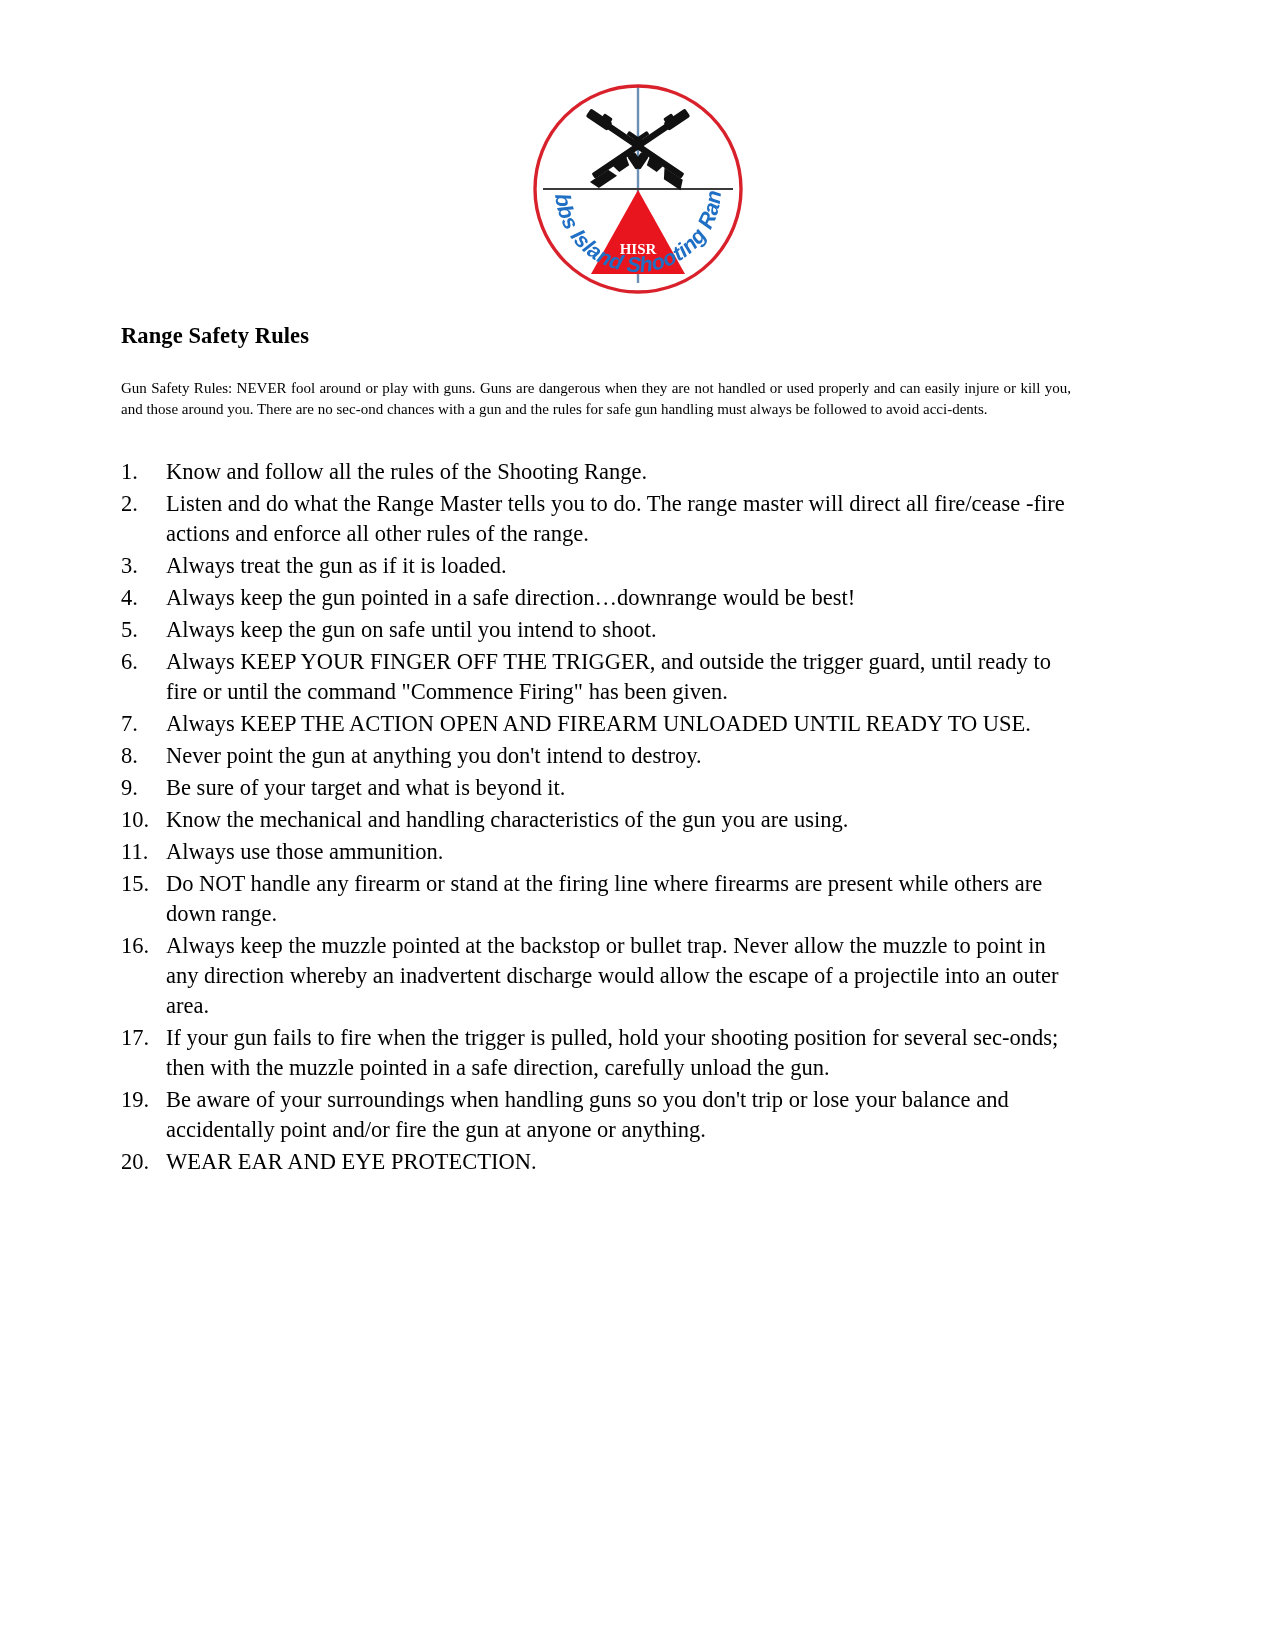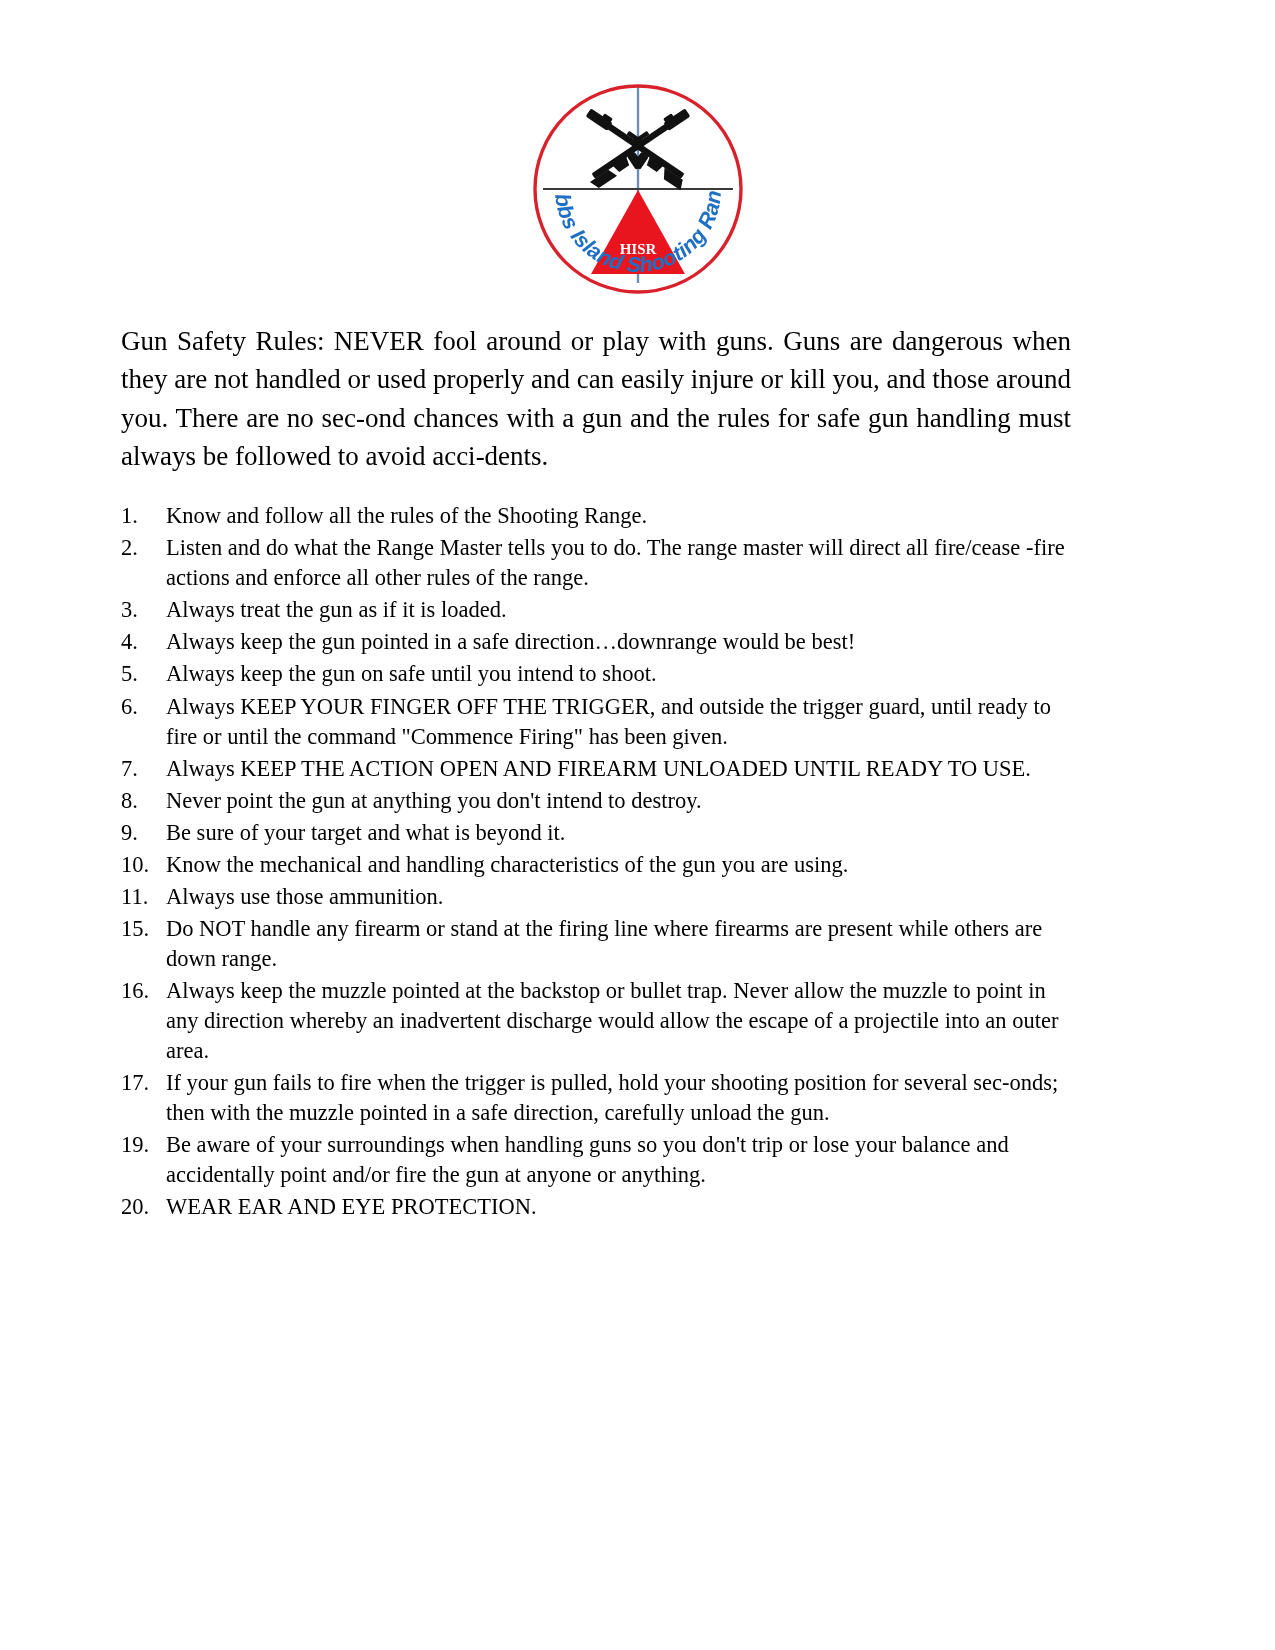--- a/index.html
+++ b/index.html
@@ -46,23 +46,23 @@
     width: 950px;
   }
   .doc-title {
     font-size: 22.5px;
     font-weight: bold;
     line-height: 1.25;
     margin: 0 0 28px 0;
     letter-spacing: 0.1px;
   }
   .intro {
-    font-size: 27px;
+    font-size: 15px;
     line-height: 1.42;
-    margin: 0 0 26px 0;
+    margin: 0 0 36px 0;
     text-align: justify;
     text-justify: inter-word;
     hyphens: manual;
   }
   ol.rules {
     list-style: none;
     margin: 0;
     padding: 0;
     font-size: 22.5px;
     line-height: 1.335;
@@ -129,20 +129,21 @@
 
         <text font-family="&quot;Liberation Sans&quot;, sans-serif" font-size="21.5" font-weight="bold" font-style="italic" fill="#1f6fc4">
           <textPath href="#arcpath" startOffset="50%" text-anchor="middle">Hobbs Island Shooting Range</textPath>
         </text>
       </svg>
     </div>
   </div>
 
   <div class="content">
 
+    <h1 class="doc-title">Range Safety Rules</h1>
 
     <p class="intro">Gun Safety Rules: NEVER fool around or play with guns. Guns are dangerous when they are not handled or used properly and can easily injure or kill you, and those around you. There are no sec‐ond chances with a gun and the rules for safe gun handling must always be followed to avoid acci‐dents.</p>
 
     <ol class="rules">
       <li>
         <span class="num">1.</span>
         <span class="txt">Know and follow all the rules of the Shooting Range.</span>
       </li>
       <li>
         <span class="num">2.</span>

